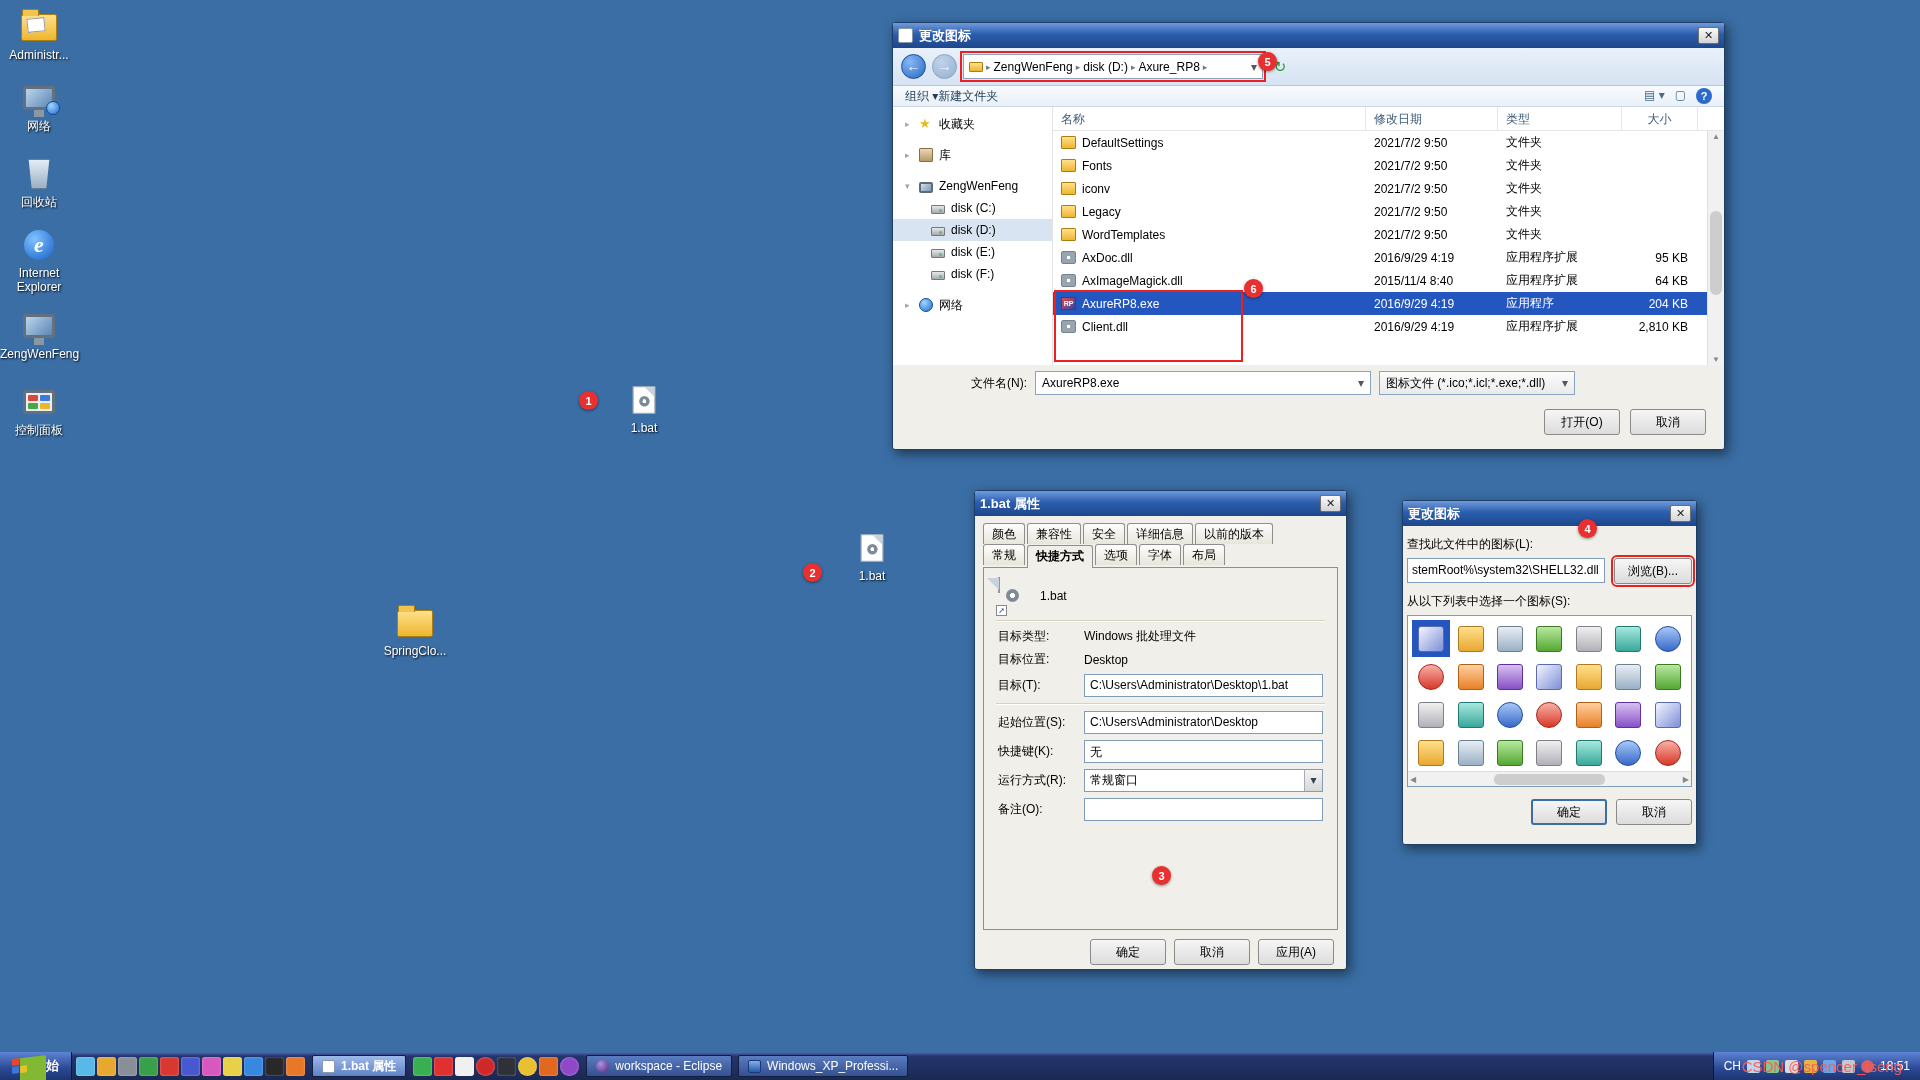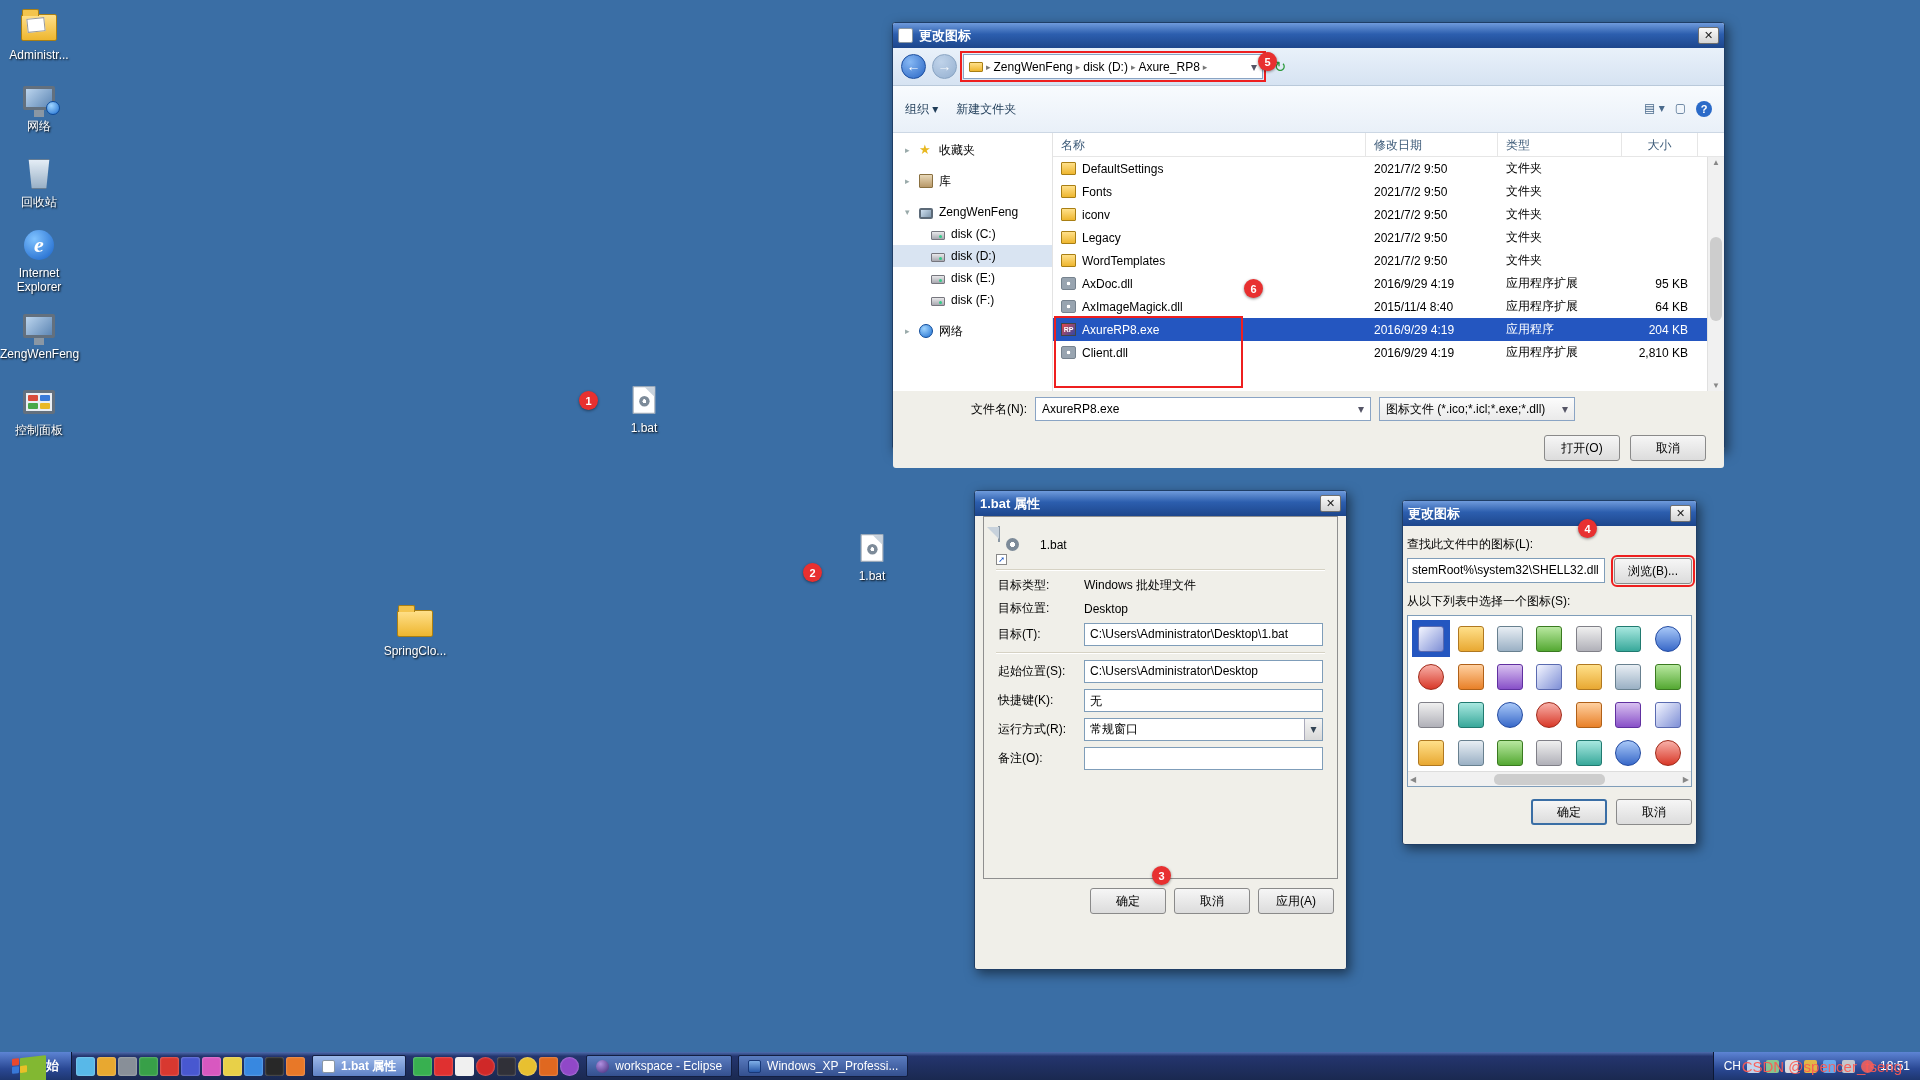--- a/index.html
+++ b/index.html
@@ -43,21 +43,21 @@
   .navcirc.back{background:radial-gradient(circle at 35% 30%,#86b8f4,#2a66c4);border:1px solid #1c4e9e}
   .navcirc.fwd{background:radial-gradient(circle at 35% 30%,#b4cbe6,#7e9ec4);border:1px solid #6c8cb0;opacity:.75}
   .addr{width:300px;height:25px;background:#fff;border:1px solid #8aa4c4;display:flex;align-items:center;padding:0 5px;gap:3px;font-size:12px;cursor:pointer}
   .addr .foldmini,.foldmini{width:14px;height:10px;background:linear-gradient(#ffe08a,#eeb62f);border:1px solid #a97f14;border-radius:1px;flex:0 0 auto}
   .crumbsep{color:#777;font-size:9px}
   .addr .dd{margin-left:auto;color:#556}
   .refresh{width:22px;height:22px;color:#2c9a3c;font-size:15px;line-height:22px;text-align:center;cursor:pointer}
   .search{flex:1;height:25px;background:#fff;border:1px solid #8aa4c4;display:flex;align-items:center;padding:0 6px;color:#777;font-size:12px;cursor:text}
   .mag{width:9px;height:9px;border:2px solid #4a7ab8;border-radius:50%;position:relative;margin-left:auto}
   .mag::after{content:"";position:absolute;width:6px;height:2px;background:#4a7ab8;transform:rotate(45deg);right:-5px;bottom:-2px}
-  .fd-cmd{height:47px;display:flex;align-items:center;gap:18px;padding:0 12px;background:linear-gradient(#f8fbfe,#e9f0f8);border-bottom:1px solid #ccd7e4;color:#1f3c58;font-size:12px}
+  .fd-cmd{height:21px;display:flex;align-items:center;padding:0 12px;background:linear-gradient(#f8fbfe,#e9f0f8);border-bottom:1px solid #ccd7e4;color:#1f3c58;font-size:12px}
   .fd-cmd .cmd{cursor:pointer}
   .fd-cmd .right{margin-left:auto;display:flex;gap:10px;color:#4a6a8c}
   .helpic{width:16px;height:16px;border-radius:50%;background:#2a6ac8;color:#fff;font-size:11px;font-weight:bold;text-align:center;line-height:16px}
   .fd-body{display:flex;height:258px;background:#fff}
   .fd-side{width:160px;border-right:1px solid #e3e3e3;padding-top:6px;font-size:12px}
   .sitem{height:22px;display:flex;align-items:center;gap:6px;padding-left:12px;cursor:pointer;white-space:nowrap}
   .sitem.l1{padding-left:38px}
   .sitem.sel{background:#d9e4f2}
   .sitem .arr{color:#9aa;font-size:9px;width:8px}
   .sic{width:14px;height:14px;flex:0 0 auto}
@@ -405,20 +405,36 @@
     <span class="btn">打开(O)</span>
     <span class="btn">取消</span>
   </div>
 </div>
 
 <div class="win" style="left:974px;top:490px;width:373px;height:480px;z-index:20">
   <div class="tbar">
     <span>1.bat 属性</span>
     <span class="tclose">✕</span>
   </div>
+  <div class="tabs">
+    <div class="trow">
+      <span class="tab">颜色</span>
+      <span class="tab">兼容性</span>
+      <span class="tab">安全</span>
+      <span class="tab">详细信息</span>
+      <span class="tab">以前的版本</span>
+    </div>
+    <div class="trow">
+      <span class="tab">常规</span>
+      <span class="tab active">快捷方式</span>
+      <span class="tab">选项</span>
+      <span class="tab">字体</span>
+      <span class="tab">布局</span>
+    </div>
+  </div>
   <div class="tabpage">
     <div class="fileline">
       <span class="shortcut-ic"><span class="ic-bat"></span><span class="arrow">➚</span></span>
       <span>1.bat</span>
     </div>
     <hr class="sep">
     <div class="prow">
         <span class="plabel">目标类型:</span>
         <span>Windows 批处理文件</span>
       </div>

